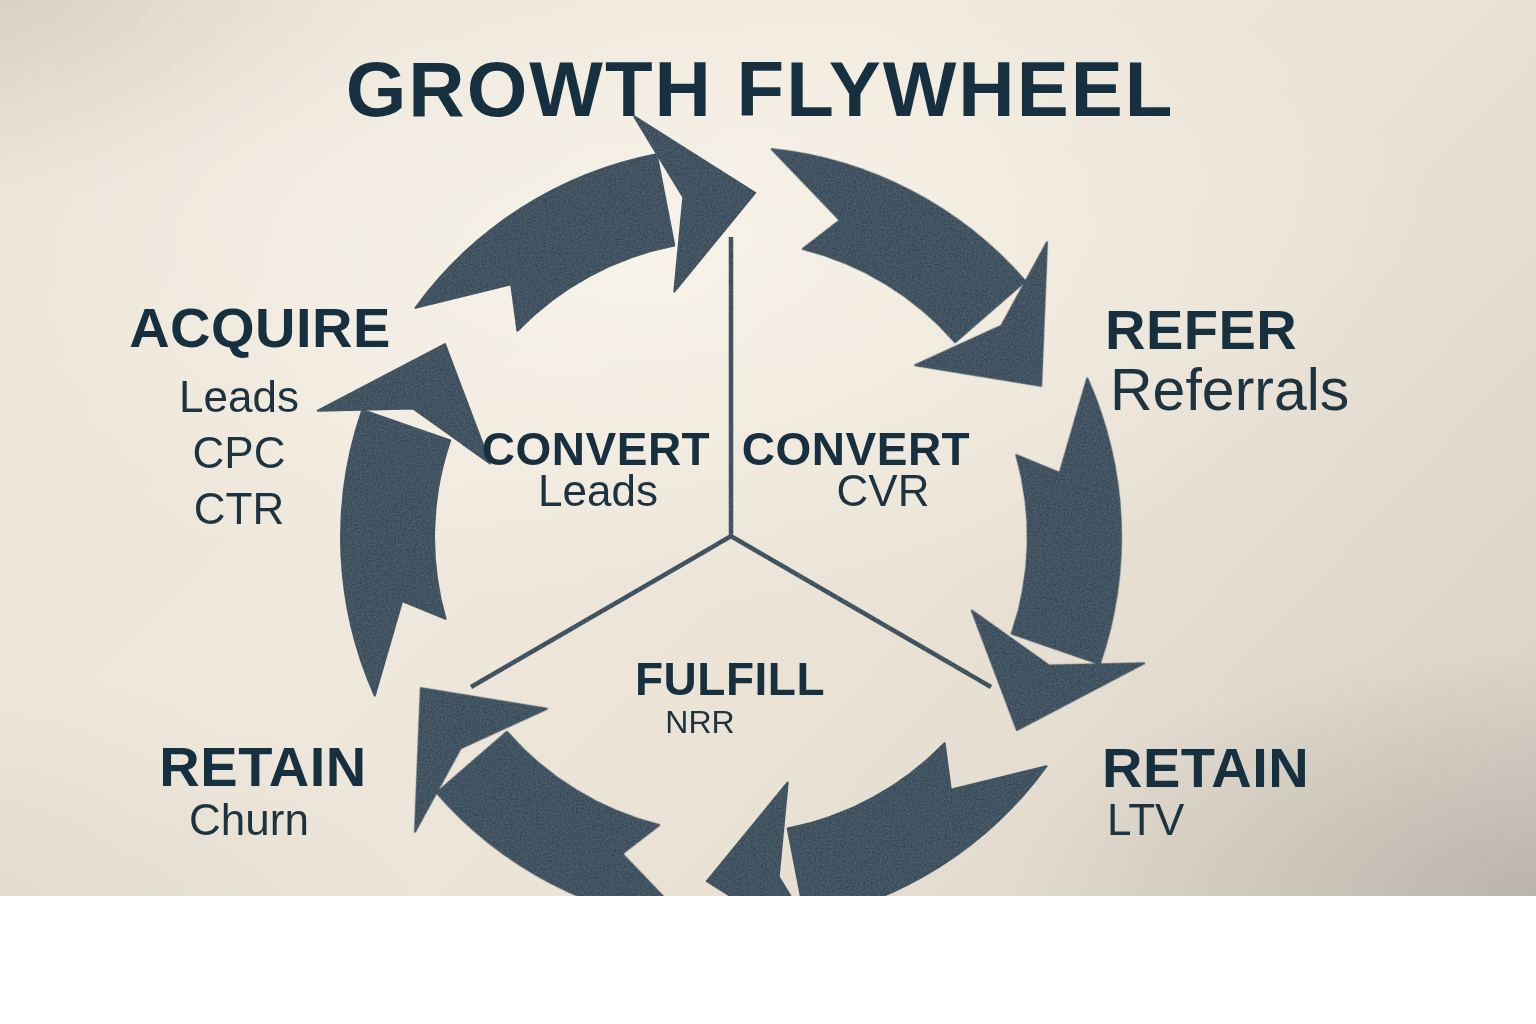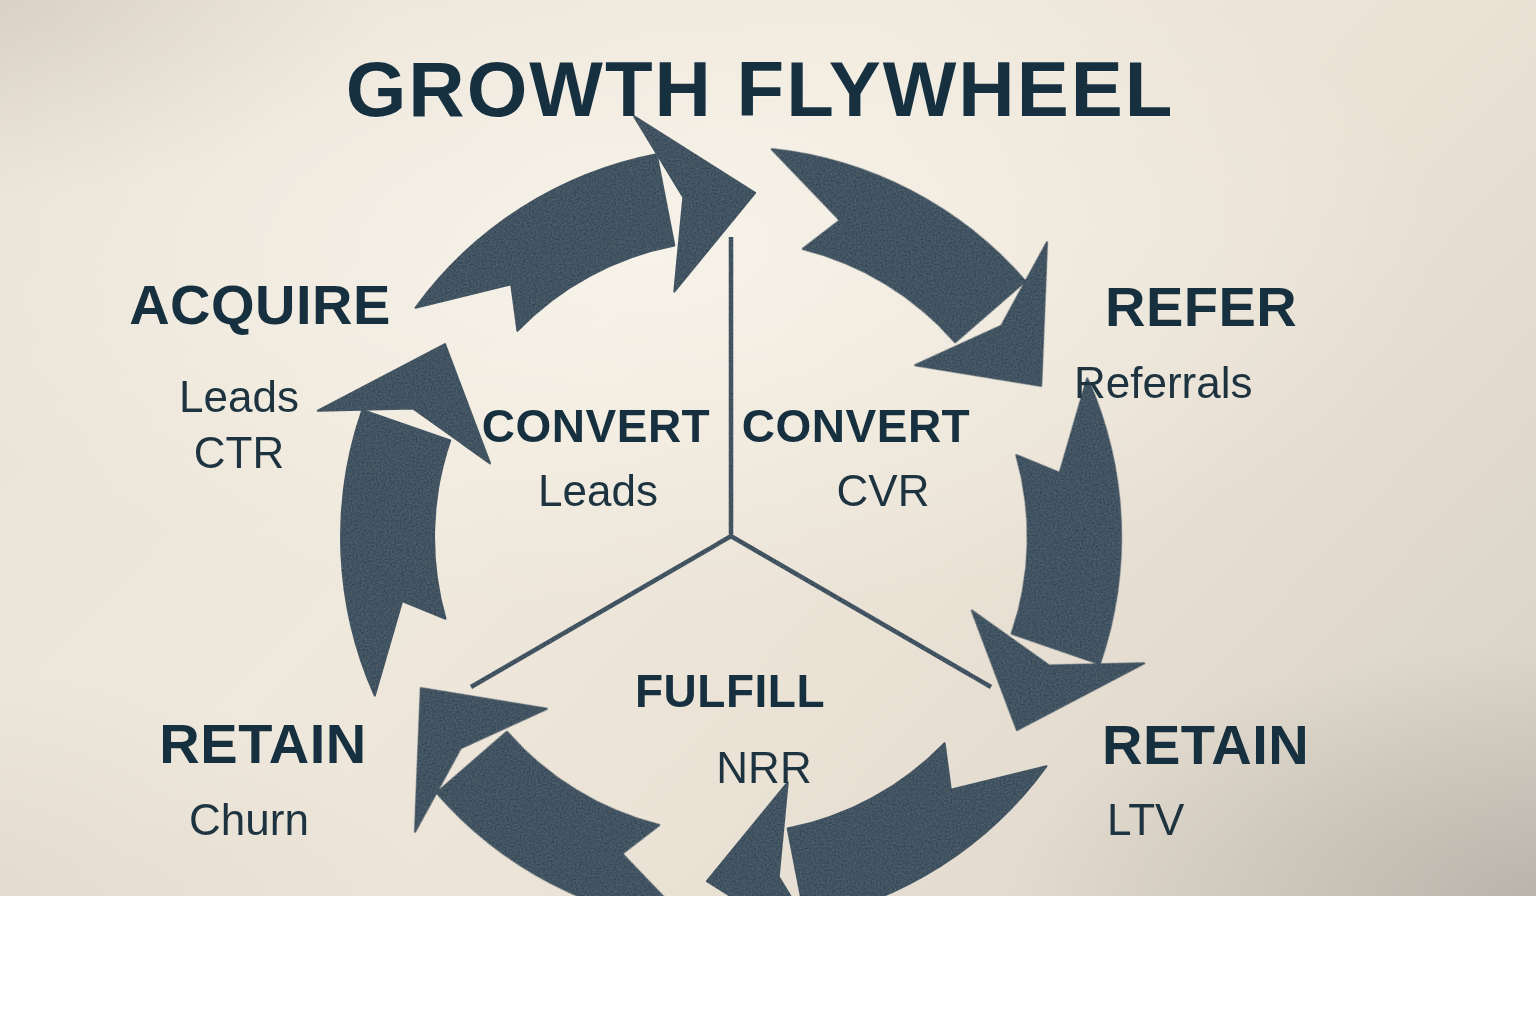--- a/index.html
+++ b/index.html
@@ -40,20 +40,21 @@
     position: absolute;
     white-space: nowrap;
     color: var(--head, #16303f);
     line-height: 1;
   }
   .centered { transform: translateX(-50%); }
   .hdr {
     font-weight: 700;
     letter-spacing: 0.5px;
     color: var(--head, #16303f);
+    margin-top: 23px;
   }
   .sub {
     font-weight: 400;
     color: var(--body, #1d3340);
   }
   .title {
     font-size: 78px;
     font-weight: 700;
     letter-spacing: 2px;
     text-shadow: 0 1px 1px rgba(255,255,255,0.35);
@@ -118,27 +119,28 @@
       </g>
     </g>
   </svg>
 
   <div class="txt centered title" style="left:760px; top:50px;">GROWTH FLYWHEEL</div>
 
   <div>
     <div class="txt centered hdr" style="left:260px; top:277px; font-size:56px;">ACQUIRE</div>
     <div class="txt centered sub metric-list" style="left:239px; top:352px; font-size:44px;margin-top:17px;">
       <div class="metric-line">Leads</div>
+      <div class="metric-line">CPC</div>
       <div class="metric-line">CTR</div>
     </div>
   </div>
 
   <div>
     <div class="txt hdr right-col-label" style="left:1105px; top:279px; font-size:56px;">REFER</div>
-    <div class="txt sub right-col-label" style="left:1074px; top:361px; font-size:44px;">Referrals</div>
+    <div class="txt sub right-col-label" style="left:1110px; top:361px; font-size:59px;">Referrals</div>
   </div>
 
   <div>
     <div class="txt centered hdr" style="left:263px; top:716px; font-size:56px;">RETAIN</div>
     <div class="txt centered sub" style="left:249px; top:798px; font-size:44px;">Churn</div>
   </div>
 
   <div>
     <div class="txt hdr right-col-label" style="left:1102px; top:717px; font-size:56px;">RETAIN</div>
     <div class="txt sub right-col-label" style="left:1107px; top:798px; font-size:44px;">LTV</div>
@@ -148,17 +150,17 @@
     <div class="txt centered hdr" style="left:596px; top:403px; font-size:46px;">CONVERT</div>
     <div class="txt centered sub" style="left:598px; top:469px; font-size:44px;">Leads</div>
   </div>
 
   <div>
     <div class="txt centered hdr" style="left:856px; top:403px; font-size:46px;">CONVERT</div>
     <div class="txt centered sub" style="left:883px; top:469px; font-size:44px;">CVR</div>
   </div>
 
   <div>
-    <div class="txt centered hdr" style="left:730px; top:668px; font-size:46px;">FULFILL</div>
-    <div class="txt centered sub" style="left:764px; top:706px; font-size:44px;margin-top:40px;">NRR</div>
+    <div class="txt centered hdr" style="left:730px; top:633px; font-size:46px;">FULFILL</div>
+    <div class="txt centered sub" style="left:700px; top:706px; font-size:32px;">NRR</div>
   </div>
 
 </div>
 
 </body></html>

